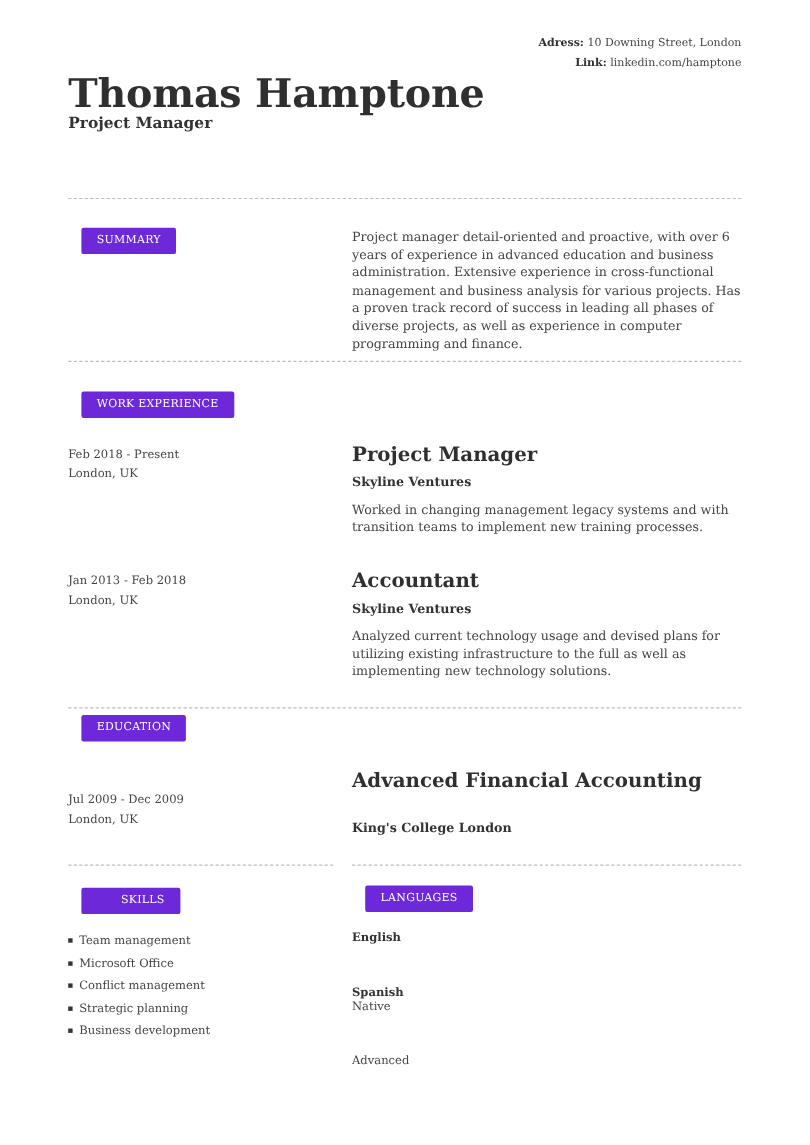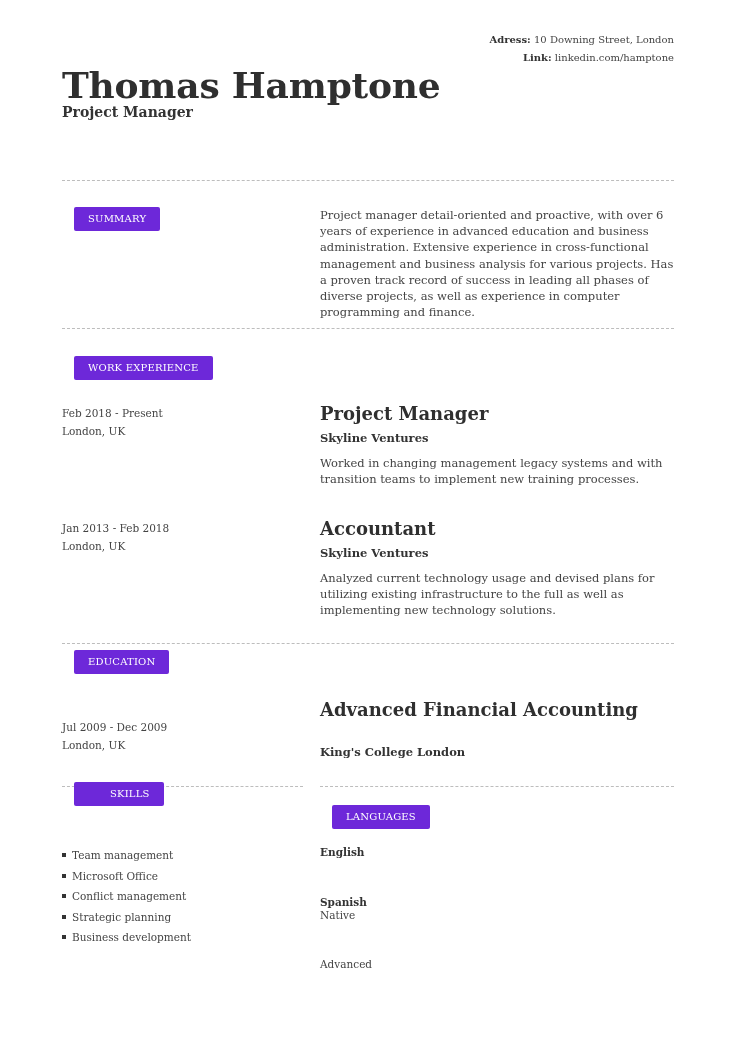--- a/index.html
+++ b/index.html
@@ -79,21 +79,21 @@
     <div>Jul 2009 - Dec 2009</div>
     <div>London, UK</div>
   </div>
   <div class="job-title" style="top:675px;margin-top:24px;">Advanced Financial Accounting</div>
   <div class="company" style="top:745px;text-align:right;">King's College London</div>
 </div>
 
 <div class="divider" style="left:62px; width:241px; top:786px;"></div>
 <div class="divider" style="left:320px; width:354px; top:786px;"></div>
 
-<div class="label" style="top:782px;padding-left:36px;">SKILLS</div>
+<div class="label" style="top:807px;padding-left:36px;">SKILLS</div>
 <ul class="skills">
   <li><span class="bullet"></span><span>Team management</span></li>
   <li><span class="bullet"></span><span>Microsoft Office</span></li>
   <li><span class="bullet"></span><span>Conflict management</span></li>
   <li><span class="bullet"></span><span>Strategic planning</span></li>
   <li><span class="bullet"></span><span>Business development</span></li>
 </ul>
 
 <div class="label" style="top:805px; left:320px;">LANGUAGES</div>
 <div class="lang-name" style="top:846px;">English</div>

